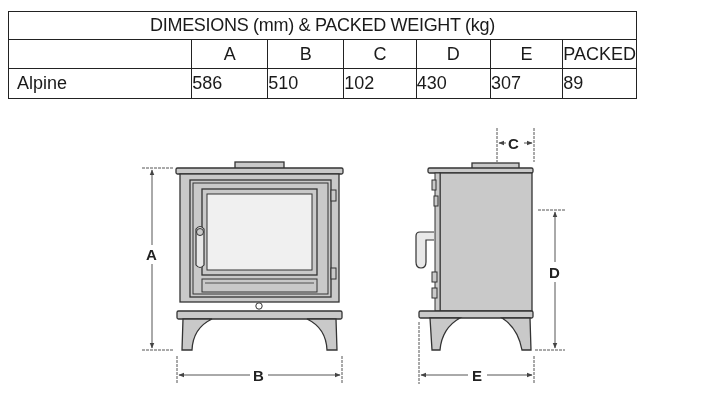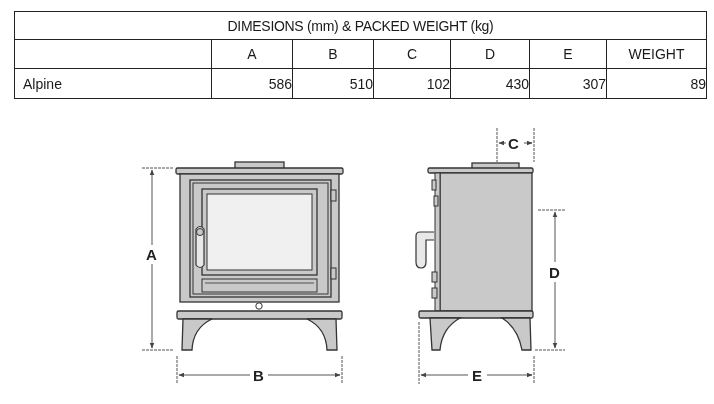--- a/index.html
+++ b/index.html
@@ -1,43 +1,43 @@
 <!DOCTYPE html>
 <html><head>
 <meta charset="utf-8">
 <style>
   html, body { margin: 0; padding: 0; background: #ffffff; }
   body { width: 714px; height: 404px; position: relative; overflow: hidden;
          font-family: "Liberation Sans", "DejaVu Sans", sans-serif; color: #1a1a1a; }
-  .spec-table { position: absolute; left: 14px; top: 11px; width: 693px;
-                border-collapse: collapse; font-size: 14px; }
+  .spec-table { position: absolute; left: 8px; top: 11px; width: 629px;
+                border-collapse: collapse; font-size: 18px; }
   .spec-table td, .spec-table th { border: 1.5px solid #222; font-weight: normal; padding: 0; }
   .spec-table .title-row td { height: 27px; text-align: center; letter-spacing: -0.3px; }
   .spec-table .head-row td { height: 28px; text-align: center; }
-  .spec-table .data-row td { height: 29px; text-align: right; }
+  .spec-table .data-row td { height: 29px; text-align: left; }
   .spec-table .name-cell { text-align: left !important; padding-left: 8px; margin-left: 48px; }
   .drawing { position: absolute; left: 0; top: 0; width: 714px; height: 404px; }
   .dim-label { font-family: "Liberation Sans", "DejaVu Sans", sans-serif; font-size: 15px; font-weight: bold; fill: #222; }
 </style>
 </head>
 <body>
 
 <table class="spec-table">
   <tbody>
       <tr class="title-row">
     <td colspan="7">DIMESIONS (mm) &amp; PACKED WEIGHT (kg)</td>
   </tr>
   <tr class="head-row">
     <td style="width:196px"></td>
     <td style="width:80px">A</td>
     <td style="width:80px">B</td>
     <td style="width:76px">C</td>
     <td style="width:78px">D</td>
     <td style="width:76px">E</td>
-    <td>WEIGHT</td>
+    <td>PACKED</td>
   </tr>
   <tr class="data-row">
     <td class="name-cell">Alpine</td>
     <td>586</td>
     <td>510</td>
     <td>102</td>
     <td>430</td>
     <td>307</td>
     <td>89</td>
   </tr>

